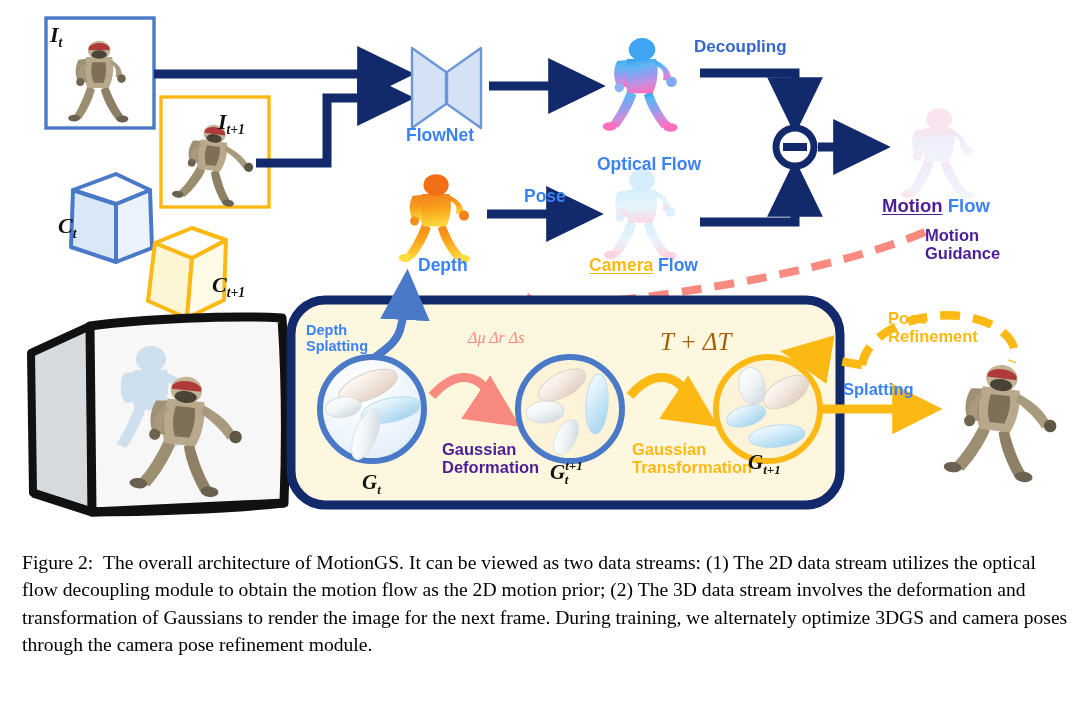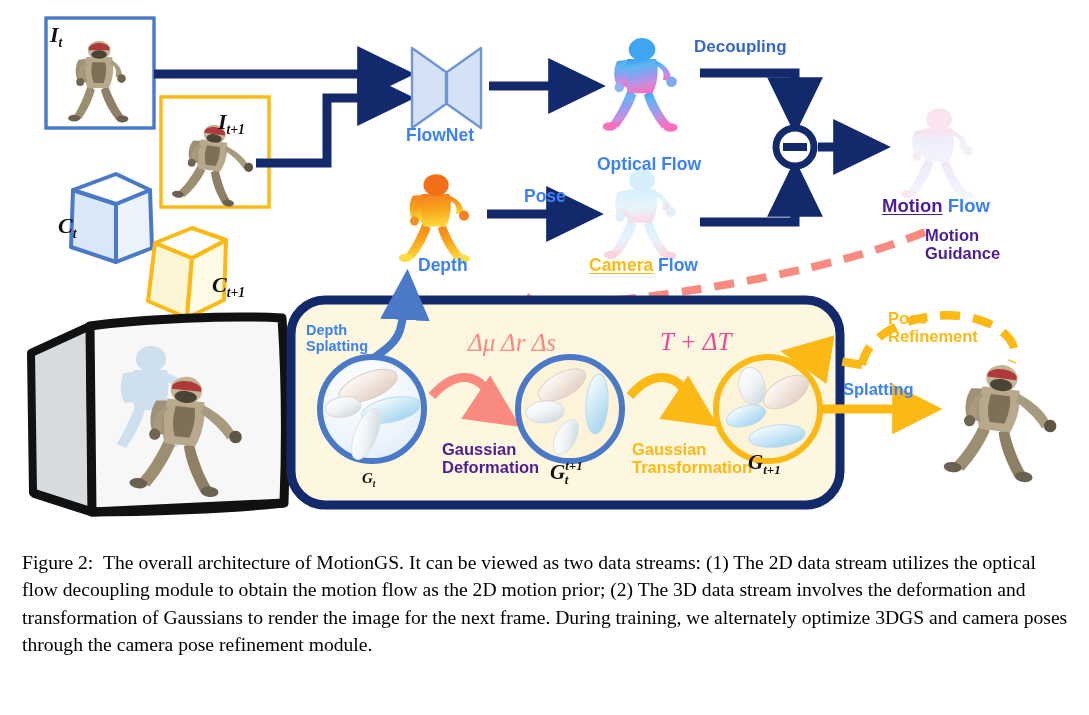--- a/index.html
+++ b/index.html
@@ -53,21 +53,21 @@
     font-family: "Liberation Serif", serif;
     font-style: italic;
     white-space: pre;
     color: #f98a80;
   }
   .mathgold {
     position: absolute;
     font-family: "Liberation Serif", serif;
     font-style: italic;
     white-space: pre;
-    color: #ec4899;
+    color: #a16207;
   }
   .math sub, .math sup {
     font-size: 0.62em;
     font-style: italic;
     font-weight: bold;
   }
   .uline { text-decoration: underline; text-underline-offset: 2px; }
 
   
   #caption {
@@ -457,36 +457,36 @@
   <div class="lbl" style="left:589px; top:256px; font-size:17.5px;"><span class="gold uline">Camera</span><span class="navy"> Flow</span></div>
 
   <div class="lbl" style="left:882px; top:196px; font-size:18.5px;"><span class="salmon uline">Motion</span><span class="navy"> Flow</span></div>
 
   <div class="lbl salmon" style="left:925px; top:226px; font-size:16.5px;">Motion
 Guidance</div>
 
   <div class="lbl navy" style="left:306px; top:322px; font-size:14.5px;">Depth
 Splatting</div>
 
-  <div class="mathsal" style="left:468px; top:329px; font-size:25px;">Δμ Δr Δs</div>
+  <div class="mathsal" style="left:468px; top:329px; font-size:16px;">Δμ Δr Δs</div>
 
   <div class="lbl salmon" style="left:442px; top:440px; font-size:16.5px;">Gaussian
 Deformation</div>
 
   <div class="mathgold" style="left:660px; top:328px; font-size:25px;">T + ΔT</div>
 
   <div class="lbl gold" style="left:632px; top:440px; font-size:16.5px;">Gaussian
 Transformation</div>
 
   <div class="lbl gold" style="left:888px; top:309px; font-size:16.5px;">Pose
 Refinement</div>
 
   <div class="lbl navy" style="left:843px; top:380px; font-size:16.5px;">Splatting</div>
 
-  <div class="math" style="left:362px; top:470px; font-size:15px;"><span>G</span><sub>t</sub></div>
+  <div class="math" style="left:362px; top:470px; font-size:21px;"><span>G</span><sub>t</sub></div>
 
   <div class="math" style="left:550px; top:459px; font-size:21px;"><span>G</span><sup style="position:relative; top:-1px;">t+1</sup><sub style="margin-left:-18px;">t</sub></div>
 
   <div class="math" style="left:748px; top:450px; font-size:21px;"><span>G</span><sub>t+1</sub></div>
 
   <div id="caption"><span>Figure 2:</span>&nbsp;&nbsp;<b>The overall architecture of MotionGS.</b><span> It can be viewed as two data streams: (1) The 2D data stream utilizes the optical flow decoupling module to obtain the motion flow as the 2D motion prior; (2) The 3D data stream involves the deformation and transformation of Gaussians to render the image for the next frame. During training, we alternately optimize 3DGS and camera poses through the camera pose refinement module.</span></div>
 
 </div>
 
 </body></html>

